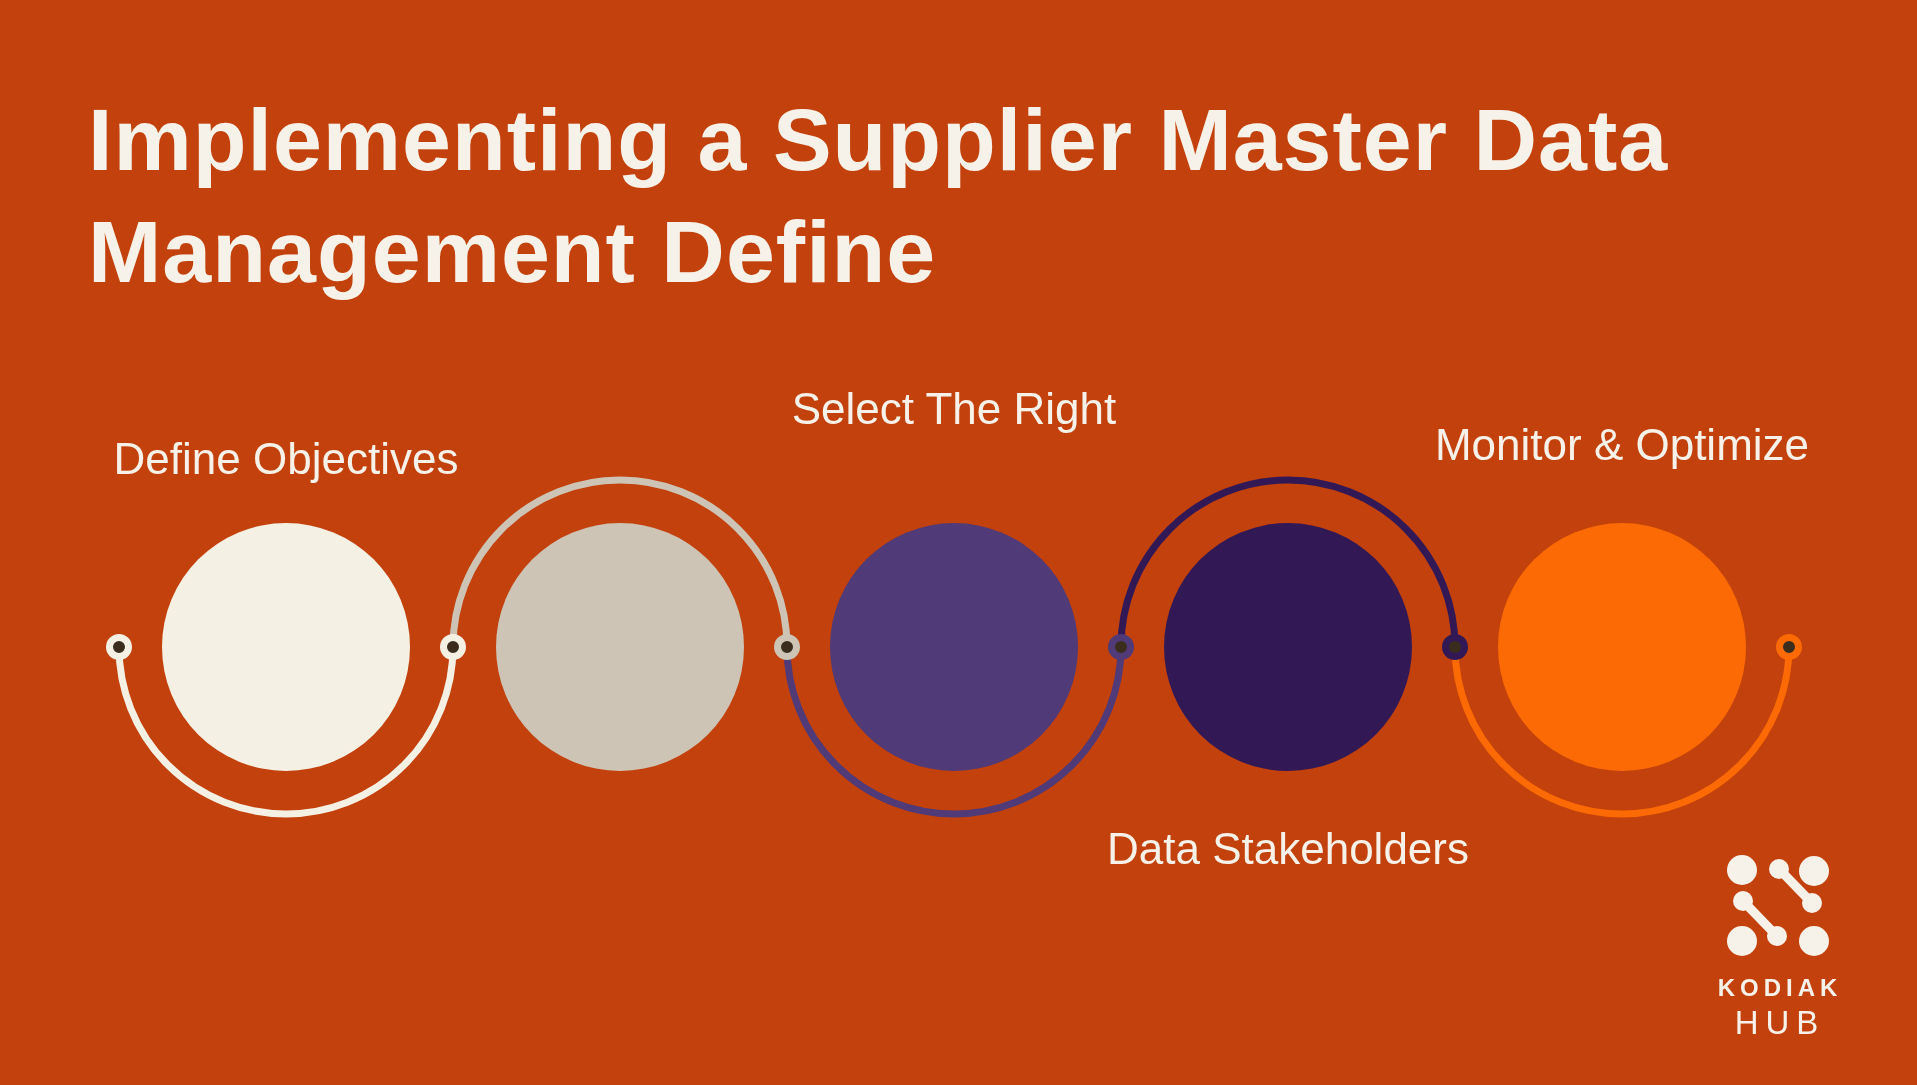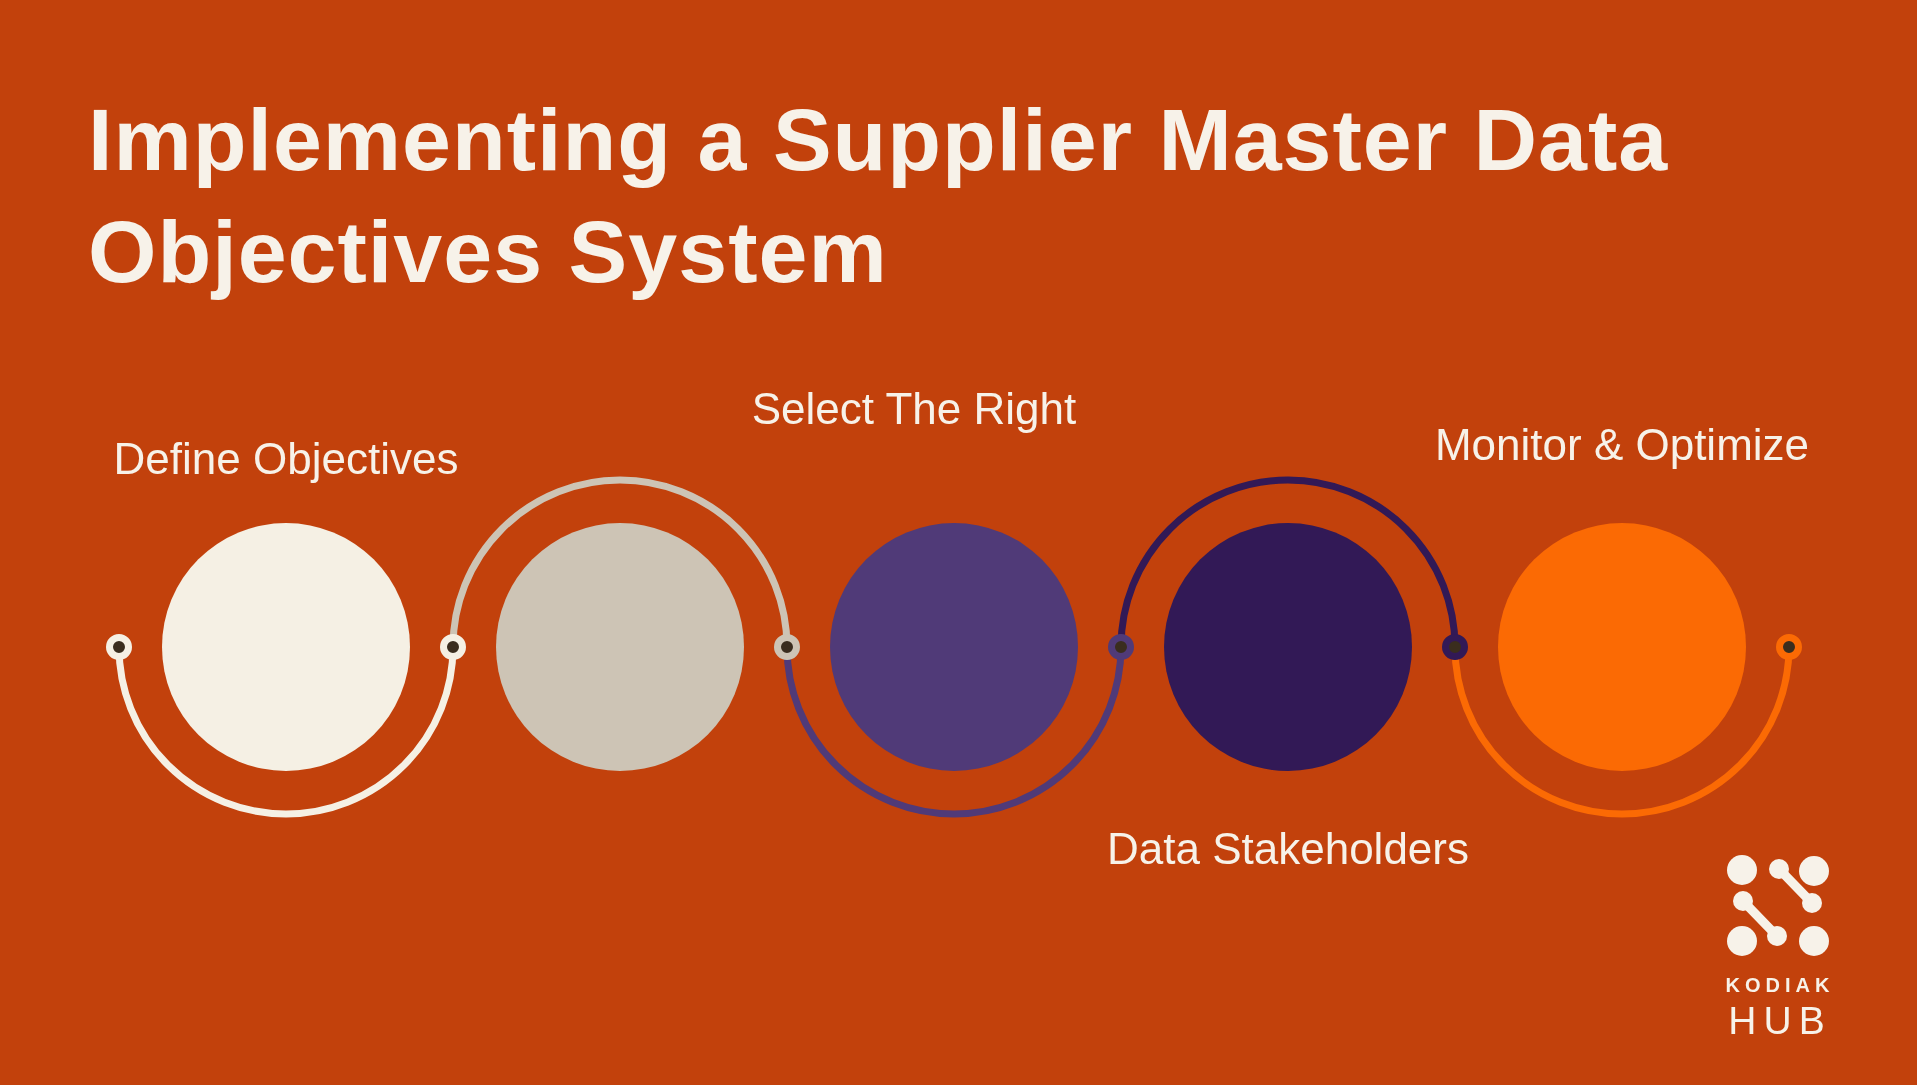--- a/index.html
+++ b/index.html
@@ -47,58 +47,58 @@
     width: 560px;
     text-align: center;
     font-size: 44px;
     font-weight: 400;
     line-height: 58px;
     color: #F7F2E9;
   }
   .step-label span { display: block; }
   .label-s1 { left: 6px;    top: 430px; }
   .label-s2 { left: 340px;  top: 822px; }
-  .label-s3 { left: 634px;  top: 380px; }
+  .label-s3 { left: 674px;  top: 380px; }
   .label-s4 { left: 1008px; top: 820px; }
   .label-s5 { left: 1342px; top: 416px; }
   .brand {
     position: absolute;
     left: 1710px;
     top: 854px;
     width: 140px;
     text-align: center;
     color: #F7F2E9;
   }
   .brand-mark {
     display: block;
     margin: 0 auto;
     width: 106px;
     height: 106px;
   }
   .brand-kodiak {
     margin-top: 14px;
-    font-size: 20px;
+    font-size: 24px;
     font-weight: 600;
     letter-spacing: 5px;
   }
   .brand-hub {
     margin-top: 2px;
-    font-size: 39px;
+    font-size: 33px;
     font-weight: 400;
     letter-spacing: 7px;
   }
 </style>
 </head>
 <body>
 
 <div class="canvas">
 
   <h1 class="title">
     <span>Implementing a Supplier Master Data</span>
-    <span>Objectives System</span>
+    <span>Management Define</span>
   </h1>
 
   <svg class="diagram" viewBox="0 0 1917 1085" aria-hidden="true">
 
     <path class="arc" d="M 119 647 A 167 167 0 0 0 453 647" stroke="#F5F0E4"></path>
     <path class="arc" d="M 453 647 A 167 167 0 0 1 787 647" stroke="#CDC4B5"></path>
     <path class="arc" d="M 787 647 A 167 167 0 0 0 1121 647" stroke="#503A78"></path>
     <path class="arc" d="M 1121 647 A 167 167 0 0 1 1455 647" stroke="#321956"></path>
     <path class="arc" d="M 1455 647 A 167 167 0 0 0 1789 647" stroke="#FB6A04"></path>
 

